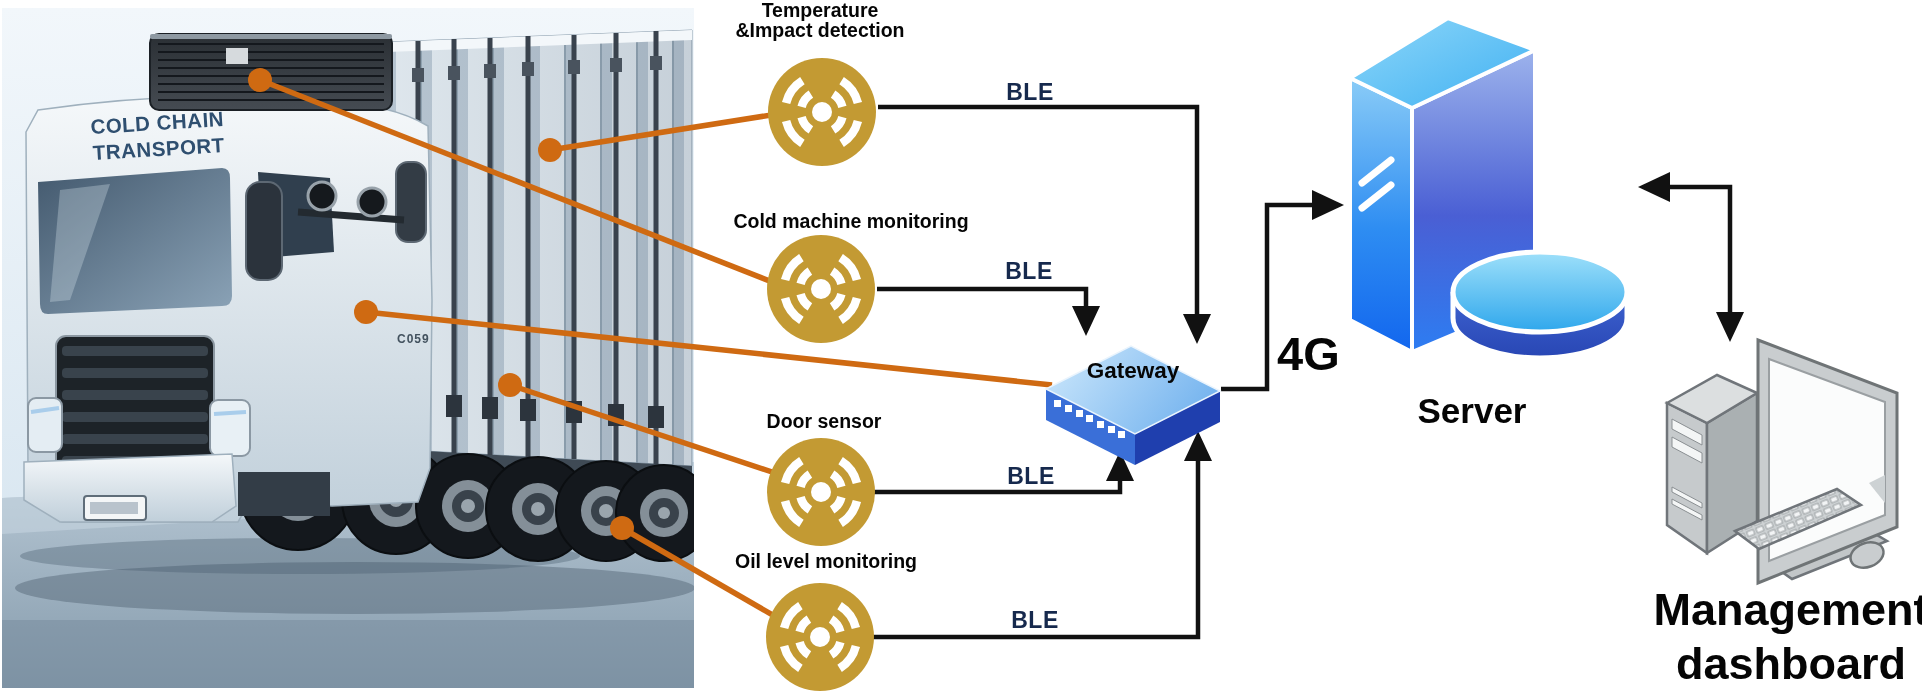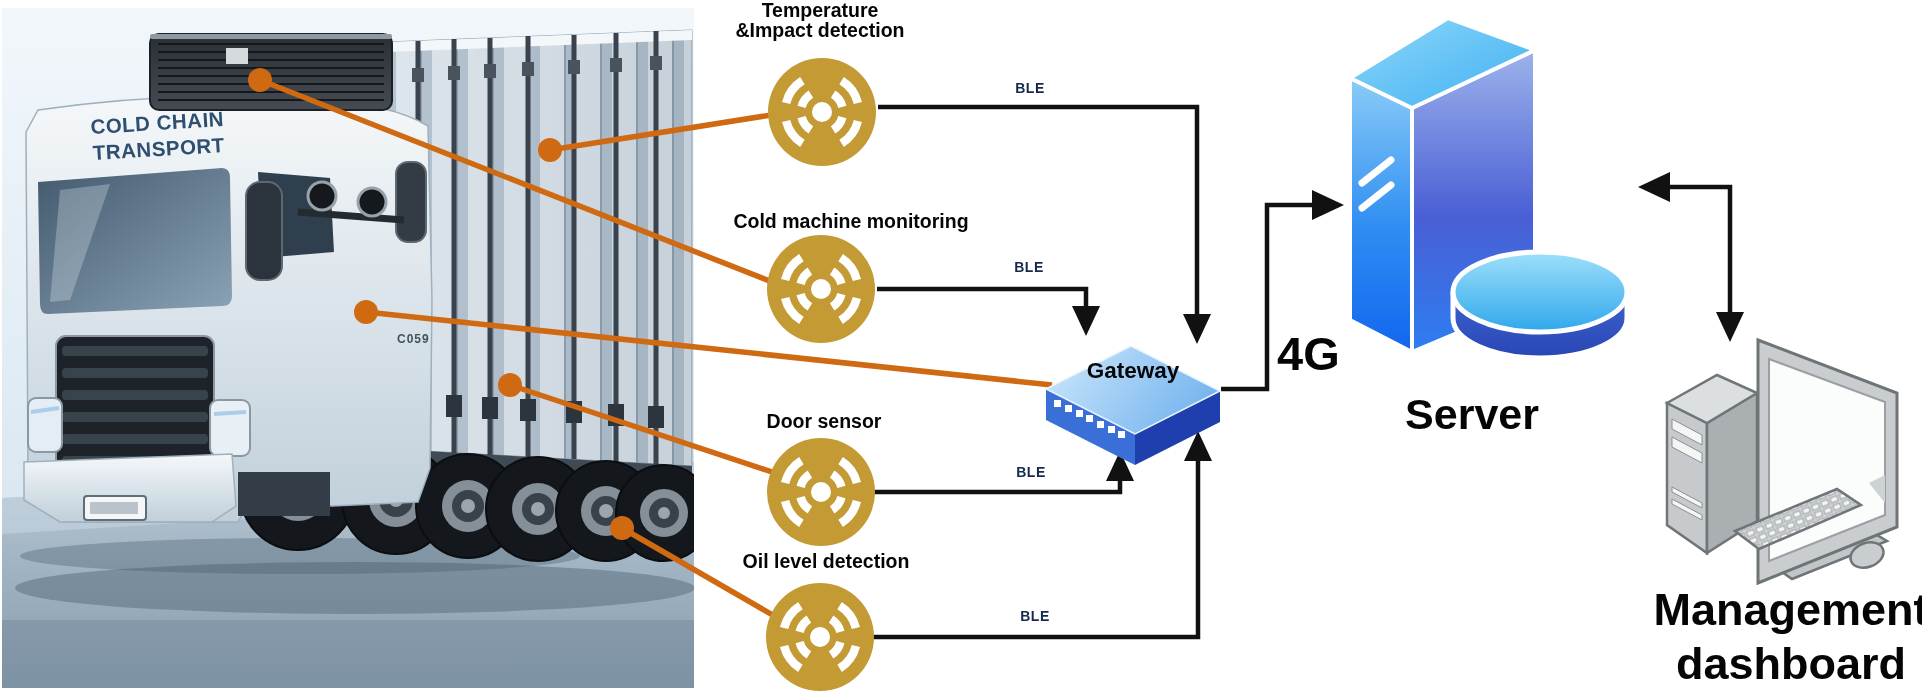--- a/index.html
+++ b/index.html
@@ -6,23 +6,23 @@
   #canvas{
     position:relative;width:1922px;height:692px;background:#ffffff;overflow:hidden;
     font-family:"Liberation Sans","DejaVu Sans",sans-serif;
   }
   #scene{position:absolute;left:0;top:0;}
   .lbl{
     position:absolute;font-weight:bold;color:#050505;white-space:pre-line;
     text-align:center;transform:translateX(-50%);line-height:1.02;
   }
   .sensor-lbl{font-size:19.5px;line-height:19.5px;}
-  .ble-lbl{font-size:14px;color:#16294d;letter-spacing:.5px;}
+  .ble-lbl{font-size:23px;color:#16294d;letter-spacing:.5px;}
   .gw-lbl{font-size:22.5px;color:#060606;}
-  .big-lbl{font-size:43px;}
+  .big-lbl{font-size:35px;}
   .cell-lbl{font-size:47px;transform:none;text-align:center;}
   .mgmt-lbl{font-size:45px;line-height:53.5px;}
   .truck-sign{
     font-size:20.5px;line-height:26px;color:#2f4f70;letter-spacing:.5px;
     transform:translateX(-50%) rotate(-3.5deg);
   }
   .cab-code{font-size:12px;color:#43525f;letter-spacing:1px;transform:none;font-weight:bold;padding-left:26px;}
 </style>
 </head>
 <body>
@@ -324,21 +324,21 @@
   <use href="#beaconIcon" transform="translate(822,112)"></use>
   <use href="#beaconIcon" transform="translate(821,289)"></use>
   <use href="#beaconIcon" transform="translate(821,492)"></use>
   <use href="#beaconIcon" transform="translate(820,637)"></use>
 </svg>
 
 <div class="lbl sensor-lbl" style="left:820px;top:1px;">Temperature
 &amp;Impact detection</div>
 <div class="lbl sensor-lbl" style="left:851px;top:212px;">Cold machine monitoring</div>
 <div class="lbl sensor-lbl" style="left:824px;top:412px;">Door sensor</div>
-<div class="lbl sensor-lbl" style="left:826px;top:552px;">Oil level detection</div>
+<div class="lbl sensor-lbl" style="left:826px;top:552px;">Oil level monitoring</div>
 
 <div class="lbl ble-lbl" style="left:1030px;top:81px;">BLE</div>
 <div class="lbl ble-lbl" style="left:1029px;top:260px;">BLE</div>
 <div class="lbl ble-lbl" style="left:1031px;top:465px;">BLE</div>
 <div class="lbl ble-lbl" style="left:1035px;top:609px;">BLE</div>
 
 <div class="lbl gw-lbl" style="left:1133px;top:360px;text-align:right;">Gateway</div>
 <div class="lbl cell-lbl" style="left:1277px;top:330px;">4G</div>
 <div class="lbl big-lbl" style="left:1472px;top:393px;">Server</div>
 <div class="lbl mgmt-lbl" style="left:1791px;top:583px;">Management

